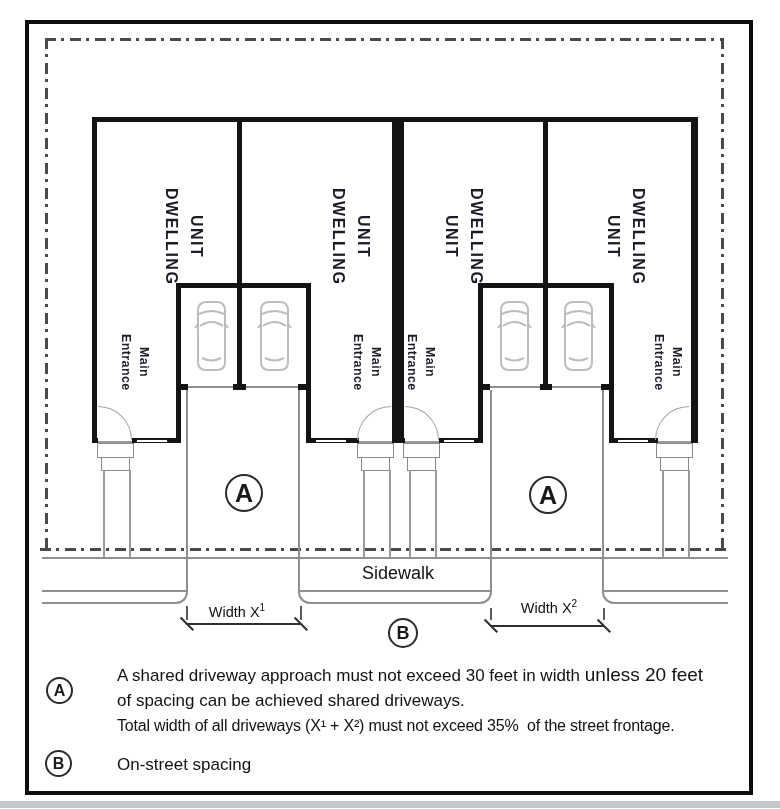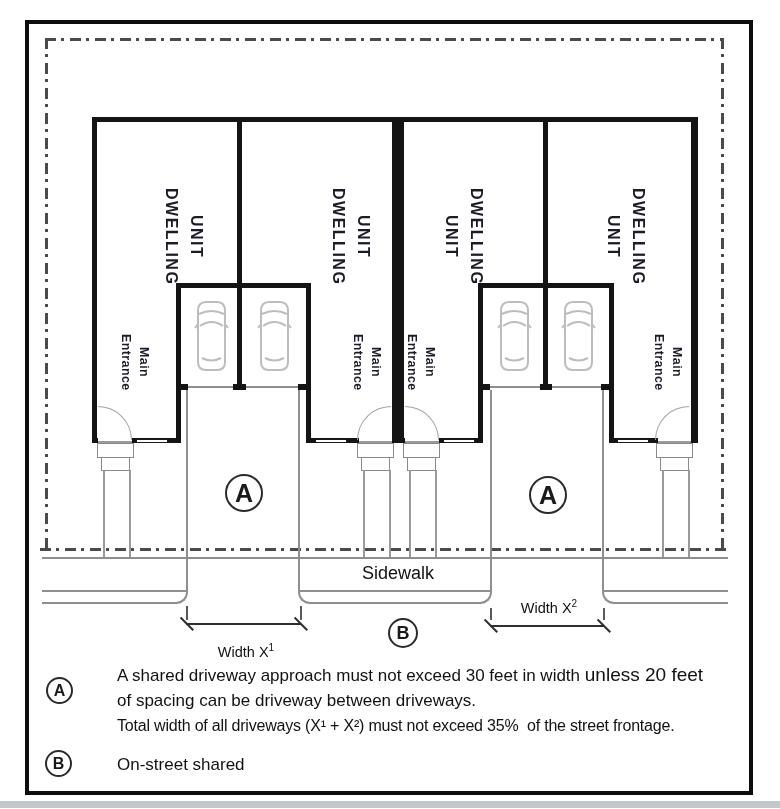--- a/index.html
+++ b/index.html
@@ -210,35 +210,35 @@
   <div class="grayline" style="left:310px; top:602px; width:171px; height:2px;"></div>
   <div class="grayline" style="left:614px; top:602px; width:114px; height:2px;"></div>
 
   <div class="plan-text" id="sidewalk-label" style="left:362px; top:563px;">Sidewalk</div>
 
   <div class="dimext" style="left:186px; top:606px; height:14px;"></div>
   <div class="dimext" style="left:300px; top:606px; height:14px;"></div>
   <div class="dimline" style="left:186px; top:623px; width:115px;"></div>
   <div class="dimtick" style="left:186px; top:615px;"></div>
   <div class="dimtick" style="left:300px; top:615px;"></div>
-  <div class="plan-text dim-label" style="left:196px; top:602px;margin-top:40px;"><span>Width X</span><sup>1</sup></div>
+  <div class="plan-text dim-label" style="left:187px; top:602px;"><span>Width X</span><sup>1</sup></div>
 
   <div class="dimext" style="left:490px; top:608px; height:12px;"></div>
   <div class="dimext" style="left:603px; top:608px; height:12px;"></div>
   <div class="dimline" style="left:490px; top:625px; width:114px;"></div>
   <div class="dimtick" style="left:490px; top:617px;"></div>
   <div class="dimtick" style="left:603px; top:617px;"></div>
   <div class="plan-text dim-label" style="left:499px; top:598px;"><span>Width X</span><sup>2</sup></div>
 
   <div class="circle-marker circle-a-plan" style="left:225px; top:474px;">A</div>
   <div class="circle-marker circle-a-plan" style="left:529px; top:476px;">A</div>
   <div class="circle-marker circle-b-plan" style="left:388px; top:618px;">B</div>
 
   <div class="circle-marker circle-legend" style="left:46px; top:677px;">A</div>
   <div class="legend-line fs17" style="top:664px;"><span>A shared driveway approach must not exceed 30 feet in width</span> <span class="emph">unless 20 feet</span></div>
-  <div class="legend-line fs17" style="top:691px;">of spacing can be driveway between driveways.</div>
+  <div class="legend-line fs17" style="top:691px;">of spacing can be achieved shared driveways.</div>
   <div class="legend-line fs16" style="top:717px;">Total width of all driveways (X¹ + X²) must not exceed 35%  of the street frontage.</div>
   <div class="circle-marker circle-legend" style="left:45px; top:750px;">B</div>
-  <div class="legend-line fs17" style="top:755px;">On-street shared</div>
+  <div class="legend-line fs17" style="top:755px;">On-street spacing</div>
 
   <div class="abs" id="bottom-chrome"></div>
 
 </div>
 
 </body></html>

